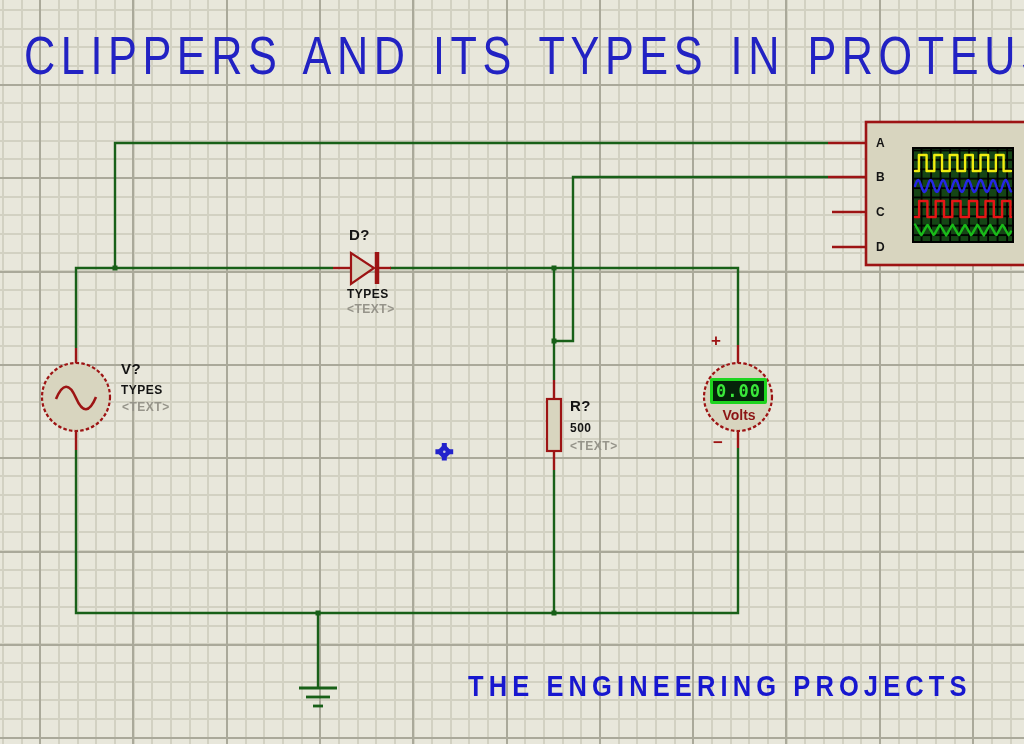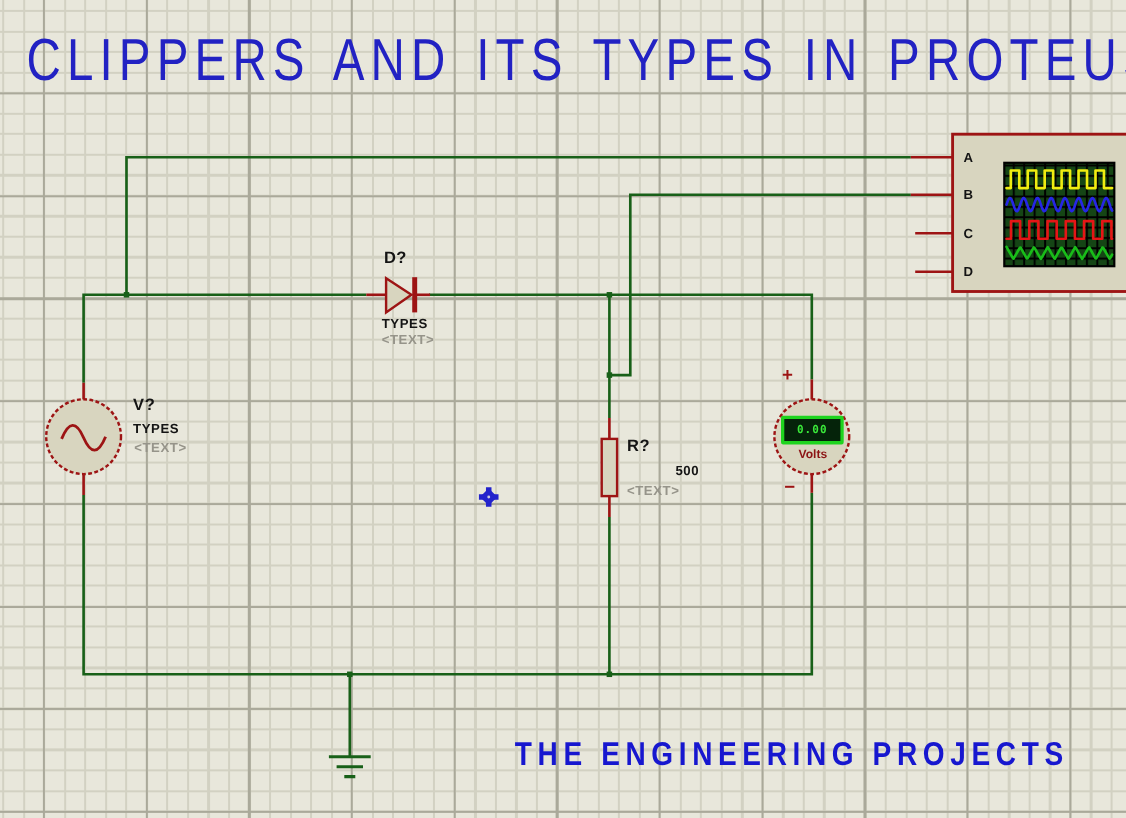--- a/index.html
+++ b/index.html
@@ -31,24 +31,24 @@
     font-size:30px;font-weight:bold;color:#1717cf;
     letter-spacing:6px;white-space:nowrap;
     transform:scaleX(0.85);transform-origin:left top;
   }
   .chan{position:absolute;z-index:2;font-weight:bold;font-size:12px;color:#141414;}
   .vm-display{
     position:absolute;left:710px;top:378px;width:51px;height:20px;z-index:2;
     background:#05230a;border:3px solid #1ed41e;border-radius:2px;
     display:flex;align-items:center;justify-content:center;
     color:#3ae83a;font-family:"DejaVu Sans Mono",monospace;
-    font-size:10px;font-weight:bold;letter-spacing:1px;
+    font-size:17px;font-weight:bold;letter-spacing:1px;
   }
   .vm-unit{position:absolute;left:711px;top:407px;width:56px;z-index:2;text-align:center;
-    font-size:11px;font-weight:bold;color:#8c1414;}
+    font-size:14px;font-weight:bold;color:#8c1414;}
   .plusminus{font-size:17px;}
 </style>
 </head>
 <body>
 
 <div class="canvas">
 
   <svg class="schem" width="1024" height="744" viewBox="0 0 1024 744">
     <defs>
       <pattern id="scopeGrid" width="9.5" height="9.4" patternUnits="userSpaceOnUse">
@@ -137,21 +137,21 @@
 
   <div class="lbl ref" style="left:121px;top:361px;">V?</div>
   <div class="lbl sub" style="left:121px;top:384px;">TYPES</div>
   <div class="lbl sub gray" style="left:122px;top:401px;">&lt;TEXT&gt;</div>
 
   <div class="lbl ref" style="left:349px;top:227px;">D?</div>
   <div class="lbl sub" style="left:347px;top:288px;">TYPES</div>
   <div class="lbl sub gray" style="left:347px;top:303px;">&lt;TEXT&gt;</div>
 
   <div class="lbl ref" style="left:570px;top:398px;">R?</div>
-  <div class="lbl sub" style="left:570px;top:422px;margin-left:44px;">500</div>
+  <div class="lbl sub" style="left:570px;top:422px;">500</div>
   <div class="lbl sub gray" style="left:570px;top:440px;">&lt;TEXT&gt;</div>
 
   <div class="lbl red plusminus" style="left:711px;top:332px;">+</div>
   <div class="lbl red plusminus" style="left:713px;top:434px;">−</div>
   <div class="vm-display">0.00</div>
   <div class="vm-unit">Volts</div>
 
   <div class="chan" style="left:876px;top:136px;">A</div>
   <div class="chan" style="left:876px;top:170px;">B</div>
   <div class="chan" style="left:876px;top:205px;">C</div>

